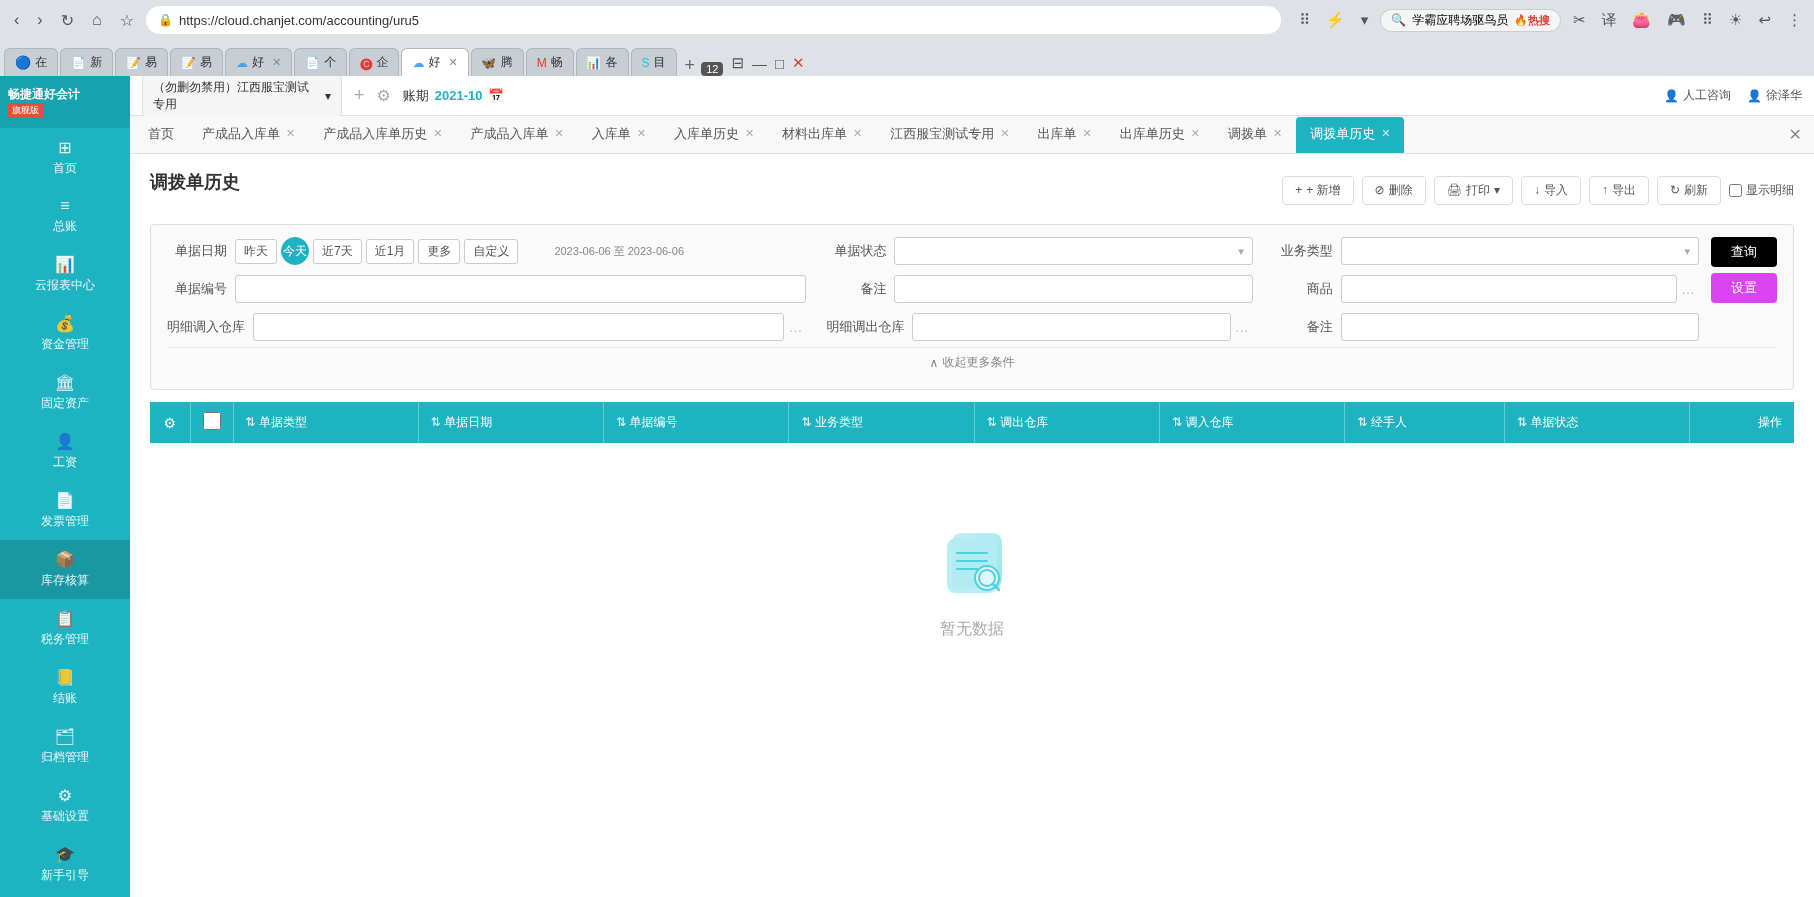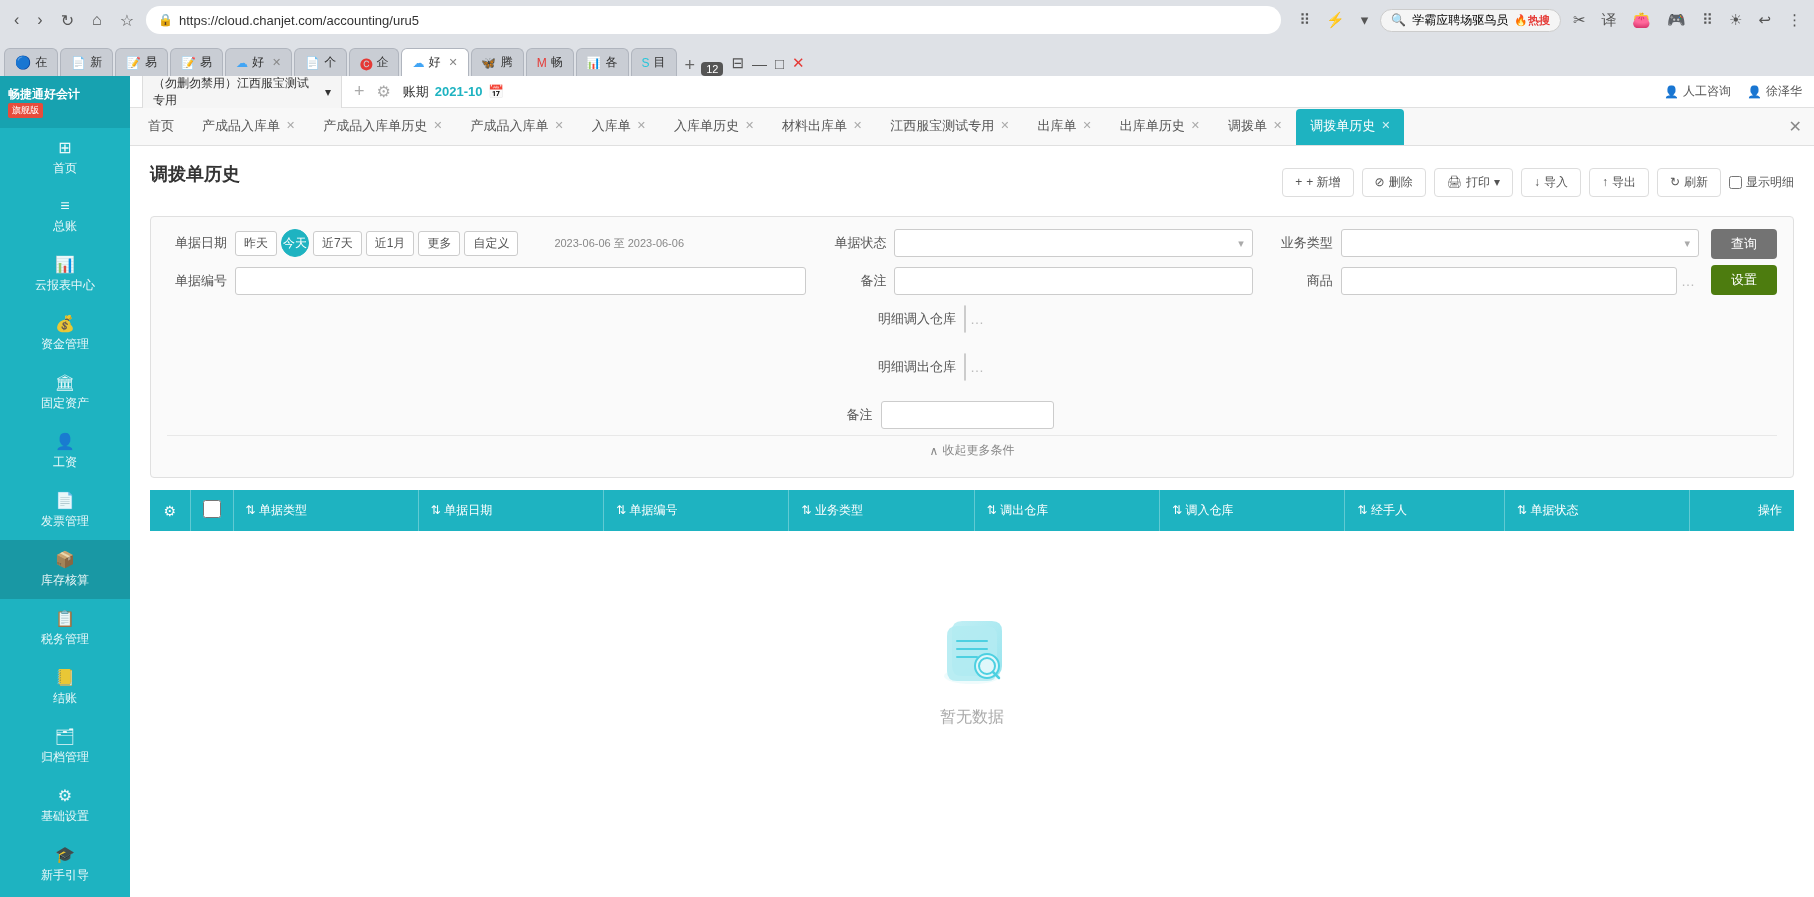--- a/index.html
+++ b/index.html
@@ -30,21 +30,21 @@
     .sidebar-logo { background: #17a2b0; padding: 10px 8px; display: flex; align-items: center; gap: 6px; }
     .sidebar-menu { flex: 1; display: flex; flex-direction: column; }
     .sidebar-item { display: flex; flex-direction: column; align-items: center; padding: 10px 4px; cursor: pointer; color: rgba(255,255,255,0.9); font-size: 12px; gap: 3px; }
     .sidebar-item.active { background: rgba(0,0,0,0.15); }
     .sidebar-item .si-icon { font-size: 16px; }
 
     
     .content-area { flex: 1; display: flex; flex-direction: column; background: white; overflow: hidden; }
 
     
-    .top-bar { background: white; height: 32px; display: flex; align-items: center; padding: 0 12px; border-bottom: 1px solid #e0e0e0; gap: 12px; }
+    .top-bar { background: white; height: 40px; display: flex; align-items: center; padding: 0 12px; border-bottom: 1px solid #e0e0e0; gap: 12px; }
     .company-selector { display: flex; align-items: center; gap: 6px; background: #f5f5f5; border: 1px solid #ddd; border-radius: 4px; padding: 4px 10px; cursor: pointer; font-size: 12px; color: #333; max-width: 200px; }
     .period-selector { display: flex; align-items: center; gap: 6px; font-size: 13px; color: #333; }
     .top-bar-right { margin-left: auto; display: flex; align-items: center; gap: 16px; }
     .consultant-btn { font-size: 12px; color: #555; cursor: pointer; display: flex; align-items: center; gap: 4px; }
     .user-info { font-size: 12px; color: #555; display: flex; align-items: center; gap: 4px; cursor: pointer; }
 
     
     .page-tabs { background: #f8f8f8; border-bottom: 1px solid #e0e0e0; display: flex; align-items: center; min-height: 38px; overflow-x: auto; padding: 0 4px; }
     .page-tab { display: flex; align-items: center; padding: 8px 14px; font-size: 13px; color: #555; cursor: pointer; white-space: nowrap; border-bottom: 2px solid transparent; gap: 6px; }
     .page-tab.active { color: white; background: #1eb3c1; border-radius: 4px 4px 0 0; }
@@ -64,22 +64,22 @@
     .search-label { font-size: 13px; color: #555; white-space: nowrap; min-width: 60px; text-align: right; }
     .search-input { flex: 1; height: 28px; border: 1px solid #ccc; border-radius: 3px; padding: 0 8px; font-size: 12px; outline: none; }
     .date-quick-btns { display: flex; align-items: center; gap: 4px; }
     .date-btn { padding: 3px 8px; border: 1px solid #ccc; background: white; border-radius: 3px; font-size: 12px; color: #555; cursor: pointer; text-align: center; }
     .date-btn.active { background: #1eb3c1; color: white; border-color: #1eb3c1; border-radius: 50%; width: 28px; height: 28px; display: flex; align-items: center; justify-content: center; padding: 0; }
     .date-range-text { font-size: 11px; color: #888; margin-left: 28px; }
     .search-select { flex: 1; height: 28px; border: 1px solid #ccc; border-radius: 3px; padding: 0 8px; font-size: 12px; outline: none; cursor: pointer; display: flex; align-items: center; justify-content: space-between; background: white; position: relative; }
     .search-select-arrow { color: #aaa; font-size: 11px; }
     .more-dots { color: #bbb; font-size: 14px; cursor: pointer; padding: 0 4px; }
     .collapse-btn { display: flex; align-items: center; gap: 4px; font-size: 12px; color: #888; cursor: pointer; padding: 6px 0; justify-content: center; border-top: 1px solid #e8e8e8; margin-top: 6px; }
-    .query-btn { background: #737373; color: white; border: none; border-radius: 4px; padding: 6px 20px; font-size: 13px; cursor: pointer; }
-    .settings-btn { background: #4d7c0f; color: white; border: none; border-radius: 4px; padding: 6px 20px; font-size: 13px; cursor: pointer; }
+    .query-btn { background: #000000; color: white; border: none; border-radius: 4px; padding: 6px 20px; font-size: 13px; cursor: pointer; }
+    .settings-btn { background: #d946ef; color: white; border: none; border-radius: 4px; padding: 6px 20px; font-size: 13px; cursor: pointer; }
 
     
     .data-table { width: 100%; border-collapse: collapse; margin-top: 8px; }
     .data-table thead tr { background: #1eb3c1; color: white; }
     .data-table thead th { padding: 10px 12px; font-size: 12px; font-weight: normal; text-align: left; border-right: 1px solid rgba(255,255,255,0.3); white-space: nowrap; cursor: pointer; }
     .data-table thead th:last-child { border-right: none; }
     .table-checkbox { width: 18px; height: 18px; cursor: pointer; }
     .table-gear { color: white; font-size: 14px; cursor: pointer; }
 
     
@@ -416,21 +416,21 @@
               </div>
               <div class="search-field" style="flex:1;">
                 <span class="search-label">商品</span>
                 <div style="flex:1;display:flex;align-items:center;">
                   <div style="flex:1;height:28px;border:1px solid #ccc;border-radius:3px;background:white;"></div>
                   <span class="more-dots">…</span>
                 </div>
               </div>
             </div>
 
-            <div class="search-row" style="margin-bottom:0;flex-direction:column;">
+            <div class="search-row" style="margin-bottom:0;">
               <div class="search-field" style="flex:1.5;">
                 <span class="search-label">明细调入仓库</span>
                 <div style="flex:1;display:flex;align-items:center;">
                   <div style="flex:1;height:28px;border:1px solid #ccc;border-radius:3px;background:white;"></div>
                   <span class="more-dots">…</span>
                 </div>
               </div>
               <div class="search-field" style="flex:1;">
                 <span class="search-label">明细调出仓库</span>
                 <div style="flex:1;display:flex;align-items:center;">

